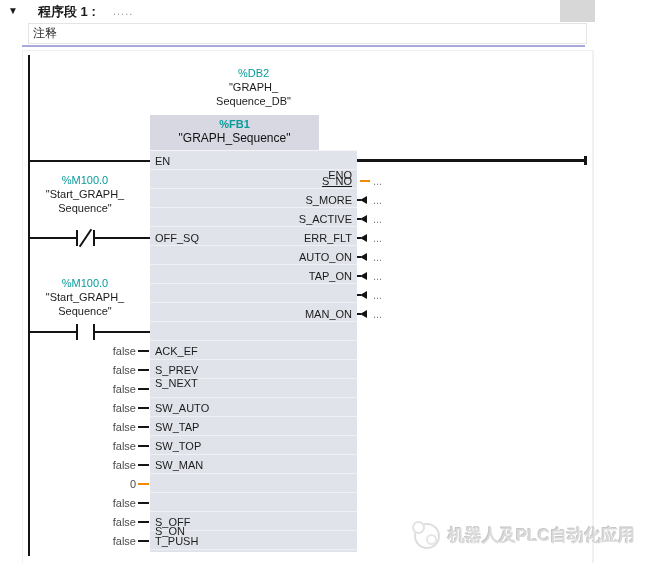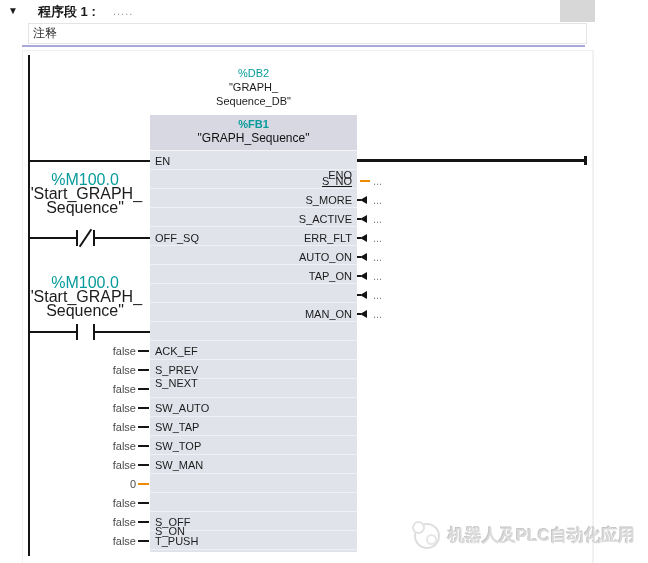--- a/index.html
+++ b/index.html
@@ -20,40 +20,40 @@
   
   .canvas{left:22px;top:50px;width:570px;height:513px;background:#ffffff;border:1px solid #f0f0f2;border-bottom:none;}
   .rail{left:28px;top:55px;width:2px;height:501px;background:#141414;}
   
   .wire{background:#141414;height:2px;}
   .wire-thick{background:#141414;height:3px;}
   .end-tick{left:584px;top:156px;width:3px;height:9px;background:#141414;}
   
   .db-label{left:150px;top:66px;width:207px;text-align:center;font-size:11px;line-height:14px;color:#1c1c1c;}
   .teal{color:#089b9b;}
-  .block-header{left:150px;top:115px;width:207px;height:35px;background:#d7d8e2;text-align:center;}
+  .block-header{left:150px;top:115px;width:169px;height:35px;background:#d7d8e2;text-align:center;}
   .fb-addr{display:block;margin-top:3px;font-size:11px;font-weight:bold;}
   .fb-name{display:block;margin-top:1px;font-size:12px;color:#111111;}
   .block-gap{left:150px;top:150px;width:207px;height:1px;background:#f4f4f8;}
   .block-body{
     left:150px;top:151px;width:207px;height:401px;
     background:repeating-linear-gradient(to bottom,#e1e3ea 0 18px,#eff0f5 18px 19px);
   }
   .pin{font-size:11px;line-height:20px;height:20px;color:#1c1c1c;white-space:nowrap;}
   .pin-left{left:155px;width:120px;text-align:left;}
   .pin-right{left:200px;width:152px;text-align:right;}
   .val{font-size:11px;line-height:20px;height:20px;color:#4b4b4b;left:60px;width:76px;text-align:right;}
   .dash{width:11px;height:2px;background:#141414;left:138px;}
   .dash-orange{background:#f08a00;}
   .out-dash-orange{left:360px;width:10px;height:2px;background:#f08a00;}
   .out-tri{left:360px;width:0;height:0;border-top:4px solid transparent;border-bottom:4px solid transparent;border-right:7px solid #141414;}
   .out-stub{left:357px;width:4px;height:2px;background:#141414;}
   .dots3{font-size:11px;line-height:20px;height:20px;color:#7f7f7f;left:373px;width:24px;}
   
-  .contact-label{left:10px;width:150px;text-align:center;font-size:16px;line-height:14px;color:#1c1c1c;}
+  .contact-label{left:10px;width:150px;text-align:center;font-size:11px;line-height:14px;color:#1c1c1c;}
   .cbar{width:2px;height:16px;background:#141414;}
   .cslash{width:21px;height:2px;background:#141414;transform:rotate(-56deg);}
   
   .wm{left:412px;top:520px;width:230px;height:32px;}
   .wm-logo{position:absolute;left:2px;top:3px;width:22px;height:22px;border:2px solid #dedede;border-radius:50%;}
   .wm-logo::before{content:"";position:absolute;left:-4px;top:-4px;width:9px;height:9px;border:2px solid #e2e2e2;border-radius:50%;background:#fff;}
   .wm-logo::after{content:"";position:absolute;right:1px;bottom:2px;width:7px;height:7px;border:2px solid #e6e6e6;border-radius:50%;}
   .wm-text{position:absolute;left:36px;top:4px;font-size:17px;font-weight:bold;color:#dadada;
     text-shadow:1px 1px 0 #ffffff,-1px -1px 0 #c6c6c6;white-space:nowrap;}
   .net-right-border{left:592px;top:50px;width:1px;height:513px;background:#f2f2f4;}

